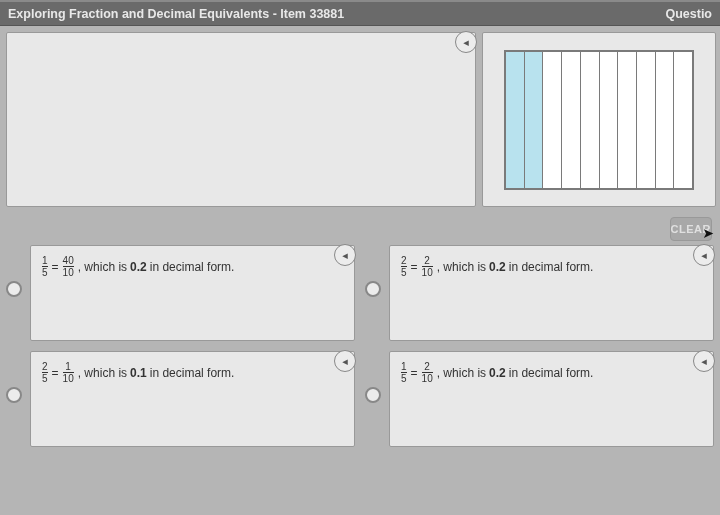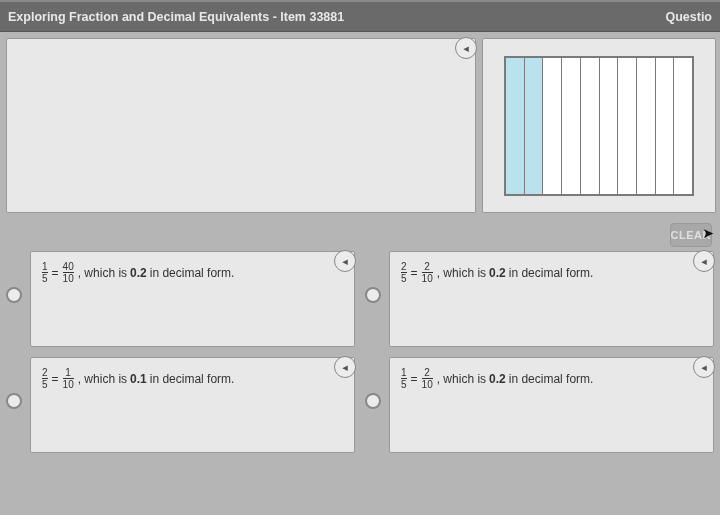--- a/index.html
+++ b/index.html
@@ -4,21 +4,21 @@
   <style>
     * { box-sizing: border-box; margin: 0; padding: 0; }
     body {
       width: 720px; height: 515px;
       background: #b5b5b5;
       font-family: Arial, sans-serif;
       overflow: hidden;
       position: relative;
     }
     .header {
-      height: 32px;
+      height: 26px;
       background: #6a6a6a;
       border-top: 2px solid #8a8a8a;
       border-bottom: 1px solid #555;
       display: flex;
       align-items: center;
       justify-content: space-between;
       padding: 0 8px;
       color: #e8e8e8;
       font-size: 12.5px;
       font-weight: bold;

